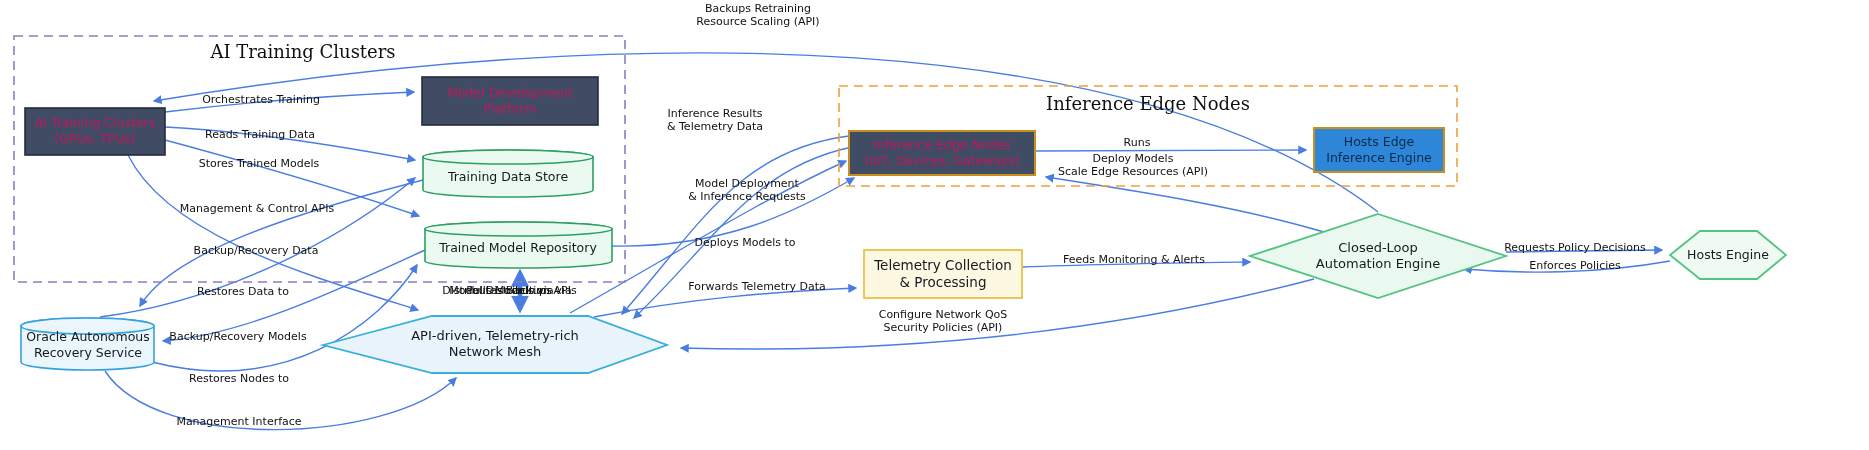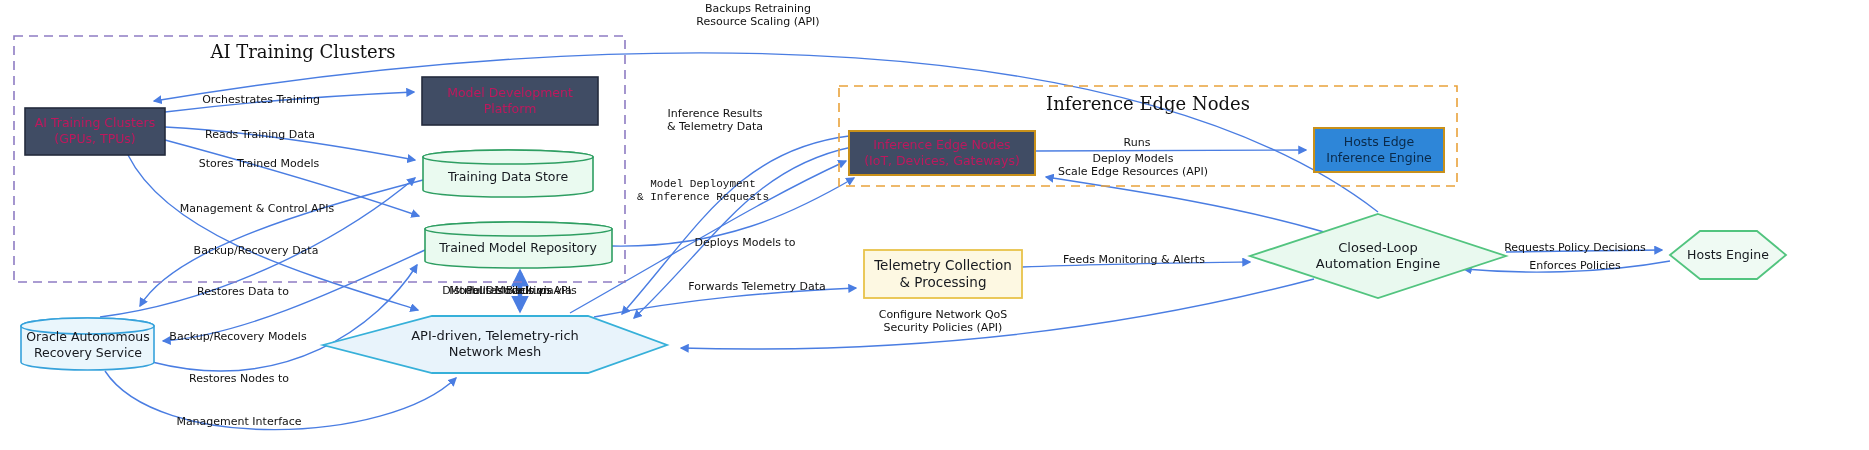--- a/index.html
+++ b/index.html
@@ -127,21 +127,21 @@
   <div class="lbl" style="left:260px;top:135px;">Reads Training Data</div>
   <div class="lbl" style="left:259px;top:164px;">Stores Trained Models</div>
   <div class="lbl" style="left:257px;top:209px;">Management &amp; Control APIs</div>
   <div class="lbl" style="left:256px;top:251px;">Backup/Recovery Data</div>
   <div class="lbl" style="left:243px;top:292px;">Restores Data to</div>
   <div class="lbl" style="left:238px;top:337px;">Backup/Recovery Models</div>
   <div class="lbl" style="left:239px;top:379px;">Restores Nodes to</div>
   <div class="lbl" style="left:239px;top:422px;">Management Interface</div>
   <div class="lbl" style="left:715px;top:121px;">Inference Results
 &amp; Telemetry Data</div>
-  <div class="lbl" style="left:703px;top:191px;font-family:Liberation Mono, monospace;">Model Deployment
+  <div class="lbl" style="left:747px;top:191px;">Model Deployment
 &amp; Inference Requests</div>
   <div class="lbl" style="left:745px;top:243px;">Deploys Models to</div>
   <div class="lbl" style="left:757px;top:287px;">Forwards Telemetry Data</div>
   <div class="lbl" style="left:1137px;top:143px;">Runs</div>
   <div class="lbl" style="left:1133px;top:166px;">Deploy Models
 Scale Edge Resources (API)</div>
   <div class="lbl" style="left:1134px;top:260px;">Feeds Monitoring &amp; Alerts</div>
   <div class="lbl" style="left:1575px;top:248px;">Requests Policy Decisions</div>
   <div class="lbl" style="left:1575px;top:266px;">Enforces Policies</div>
   <div class="lbl" style="left:943px;top:322px;">Configure Network QoS

